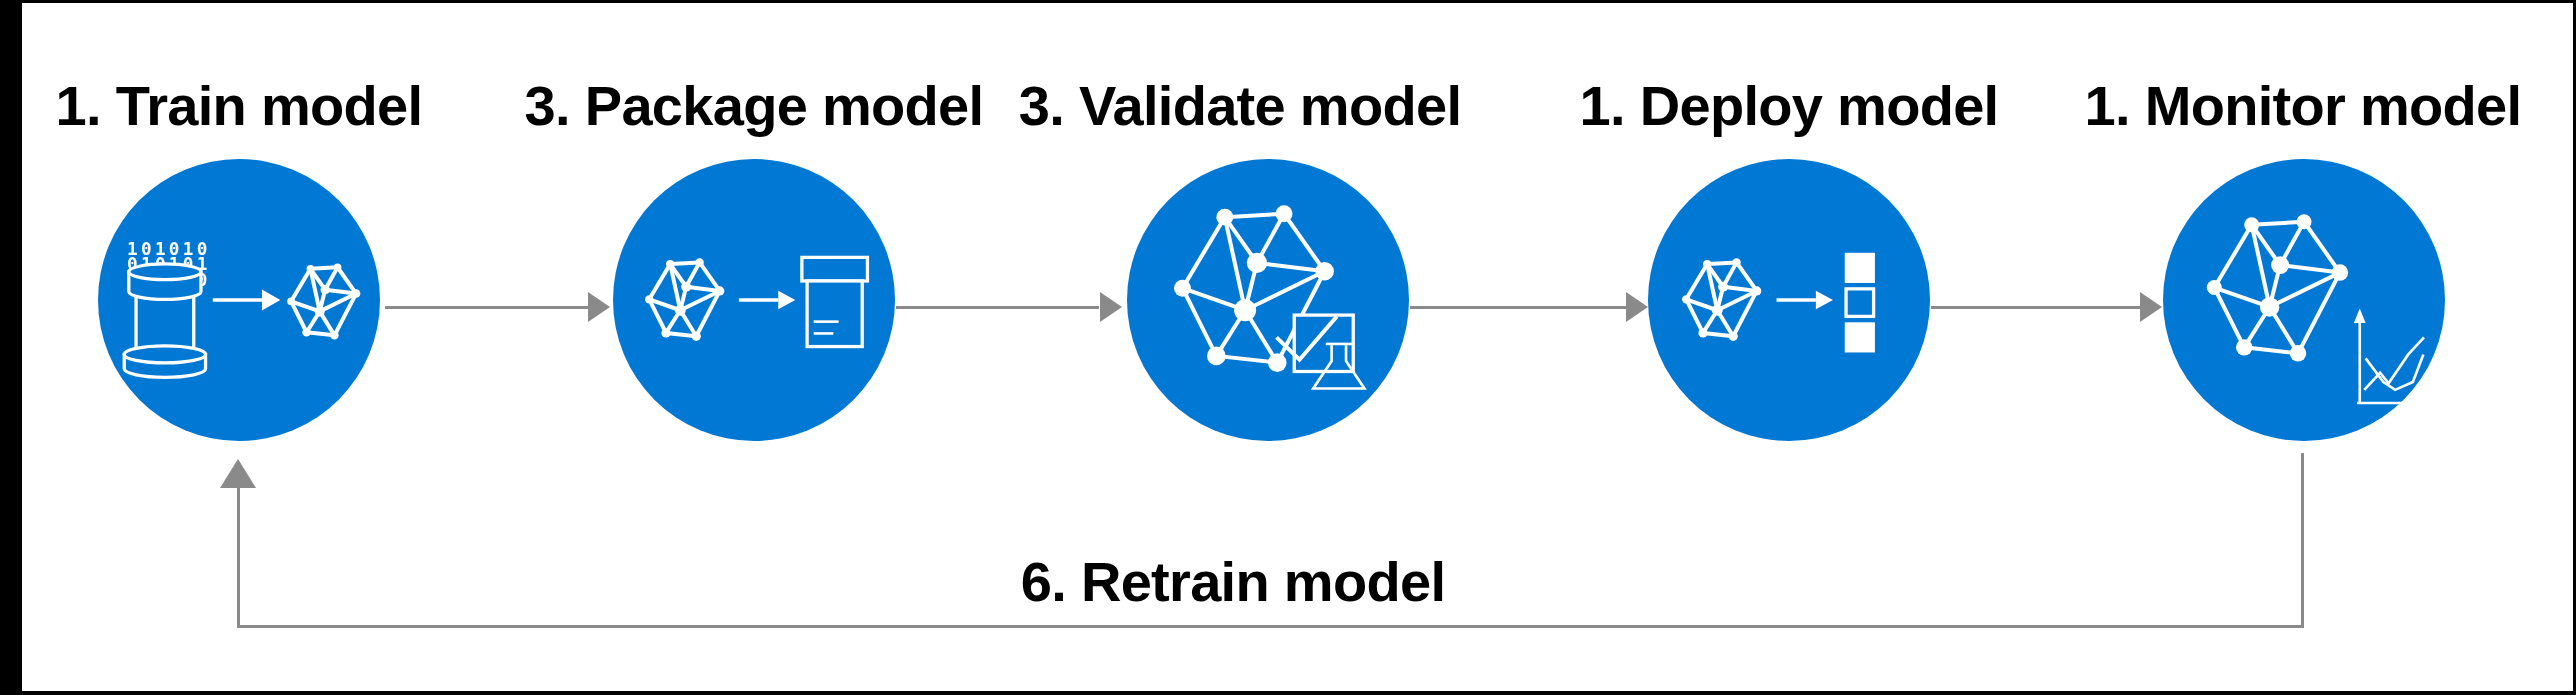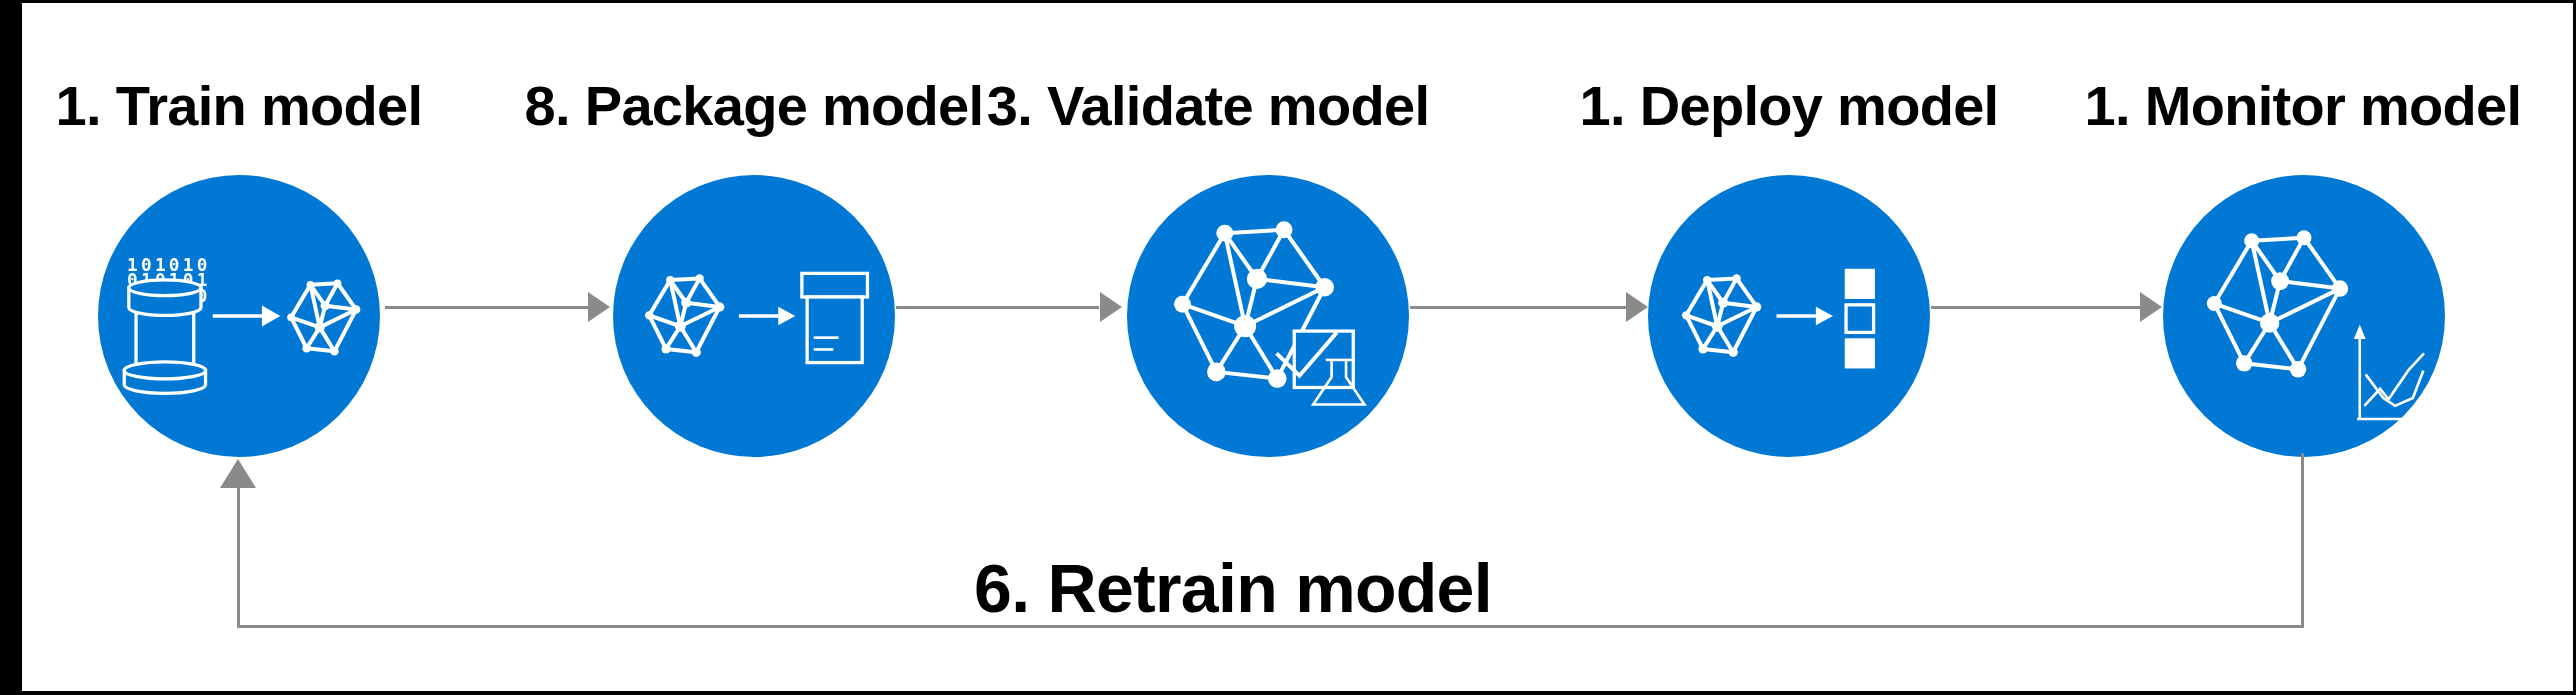--- a/index.html
+++ b/index.html
@@ -12,40 +12,40 @@
   .frame-top{left:0;top:0;width:2576px;height:2.6px;}
   .frame-right{left:2573px;top:0;width:2.6px;height:695px;}
   .frame-bottom{left:0;top:691px;width:2576px;height:4.6px;}
 
   .step-title{
     position:absolute;top:73px;transform:translateX(-50%);
     font-size:56px;font-weight:700;letter-spacing:-0.7px;
     color:var(--text-black,#000);white-space:nowrap;
   }
   .circle{
-    position:absolute;top:175px;width:282px;height:282px;border-radius:50%;
+    position:absolute;top:159px;width:282px;height:282px;border-radius:50%;
     background:var(--circle-blue,#0078D4);
   }
   .circle svg{position:absolute;left:0;top:0;width:282px;height:282px;}
 
   .hline{position:absolute;height:3.3px;background:var(--connector-gray,#8a8a8a);}
   .vline{position:absolute;width:3.3px;background:var(--connector-gray,#8a8a8a);}
   .arrow-right{
     position:absolute;width:0;height:0;
     border-top:15.7px solid transparent;border-bottom:15.7px solid transparent;
     border-left:22px solid var(--connector-gray,#8a8a8a);
   }
   .arrow-up{
     position:absolute;width:0;height:0;
     border-left:18.3px solid transparent;border-right:18.3px solid transparent;
     border-bottom:29px solid var(--connector-gray,#8a8a8a);
   }
   .loop-label{
     position:absolute;top:549px;transform:translateX(-50%);
-    font-size:68px;font-weight:700;letter-spacing:-0.7px;
+    font-size:56px;font-weight:700;letter-spacing:-0.7px;
     color:var(--text-black,#000);white-space:nowrap;
   }
 
   
   .st{stroke:var(--icon-white,#fff);fill:none;stroke-width:5px;}
   .st4{stroke:var(--icon-white,#fff);fill:none;stroke-width:4px;}
   .fl{fill:var(--icon-white,#fff);}
   .bgfill{fill:var(--circle-blue,#0078D4);}
   .bin{
     fill:var(--icon-white,#fff);
@@ -93,22 +93,22 @@
       </symbol>
     </defs>
   </svg>
 
   <div class="frame frame-left"></div>
   <div class="frame frame-top"></div>
   <div class="frame frame-right"></div>
   <div class="frame frame-bottom"></div>
 
   <div class="step-title" style="left:239px">1. Train model</div>
-  <div class="step-title" style="left:754px">8. Package model</div>
-  <div class="step-title" style="left:1208px">3. Validate model</div>
+  <div class="step-title" style="left:754px">3. Package model</div>
+  <div class="step-title" style="left:1240px">3. Validate model</div>
   <div class="step-title" style="left:1789px">1. Deploy model</div>
   <div class="step-title" style="left:2303px">1. Monitor model</div>
 
   <div class="circle" style="left:98px">
     <svg viewBox="0 0 430 430">
       <g>
         <text class="bin" x="108" y="146" text-anchor="middle">101010</text>
         <text class="bin" x="108" y="170" text-anchor="middle">010101</text>
         <text class="bin" x="108" y="194" text-anchor="middle">101010</text>
       </g>

